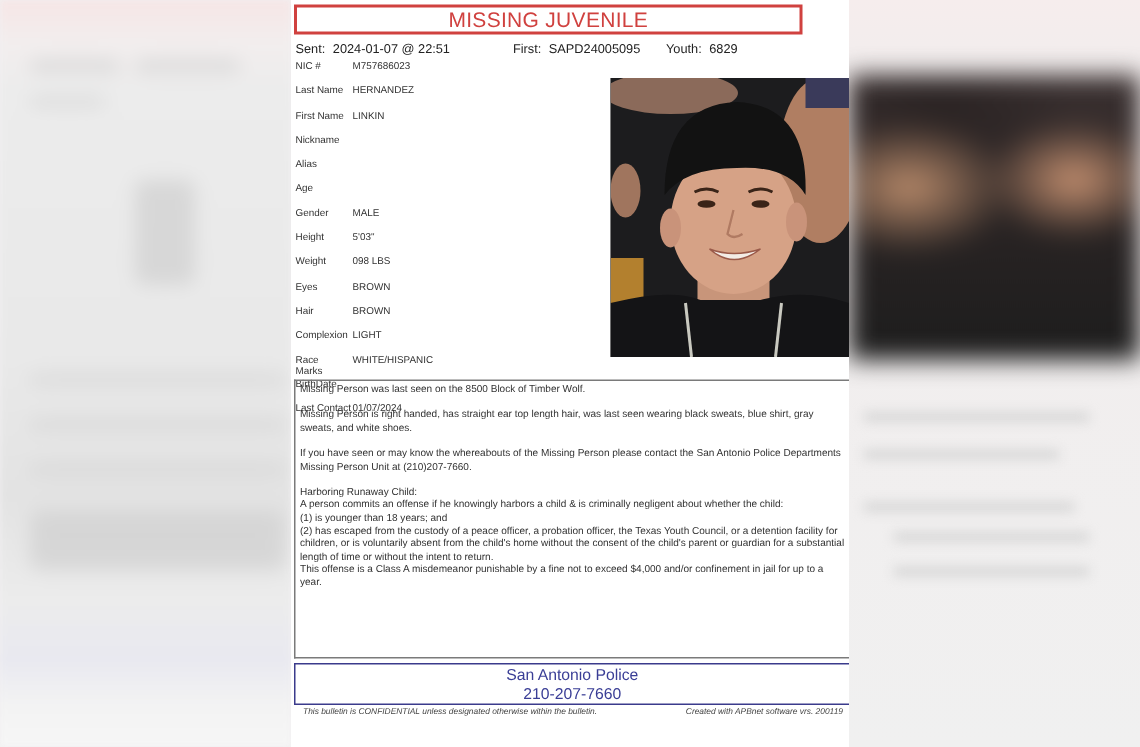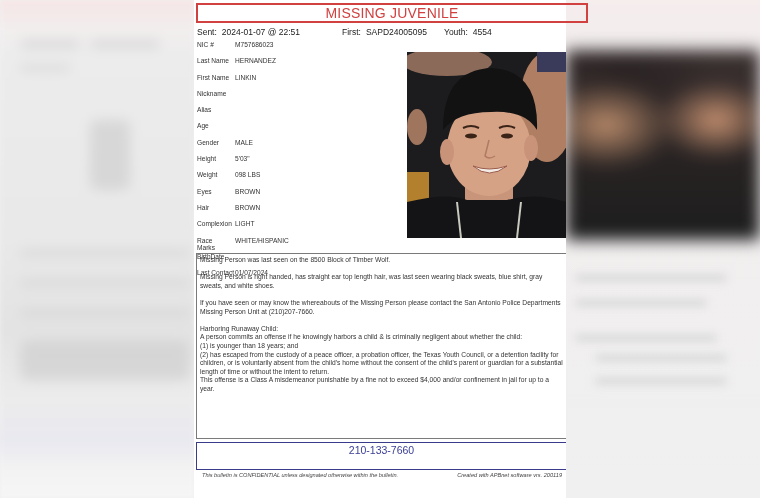--- a/index.html
+++ b/index.html
@@ -31,21 +31,21 @@
     filter: blur(8px);
   }
   .bd-right .txt { position: absolute; height: 6px; background: #d5d5d5; filter: blur(4px); }
 
   
   .doc {
     position: absolute; left: 194px; top: 0; width: 372px; height: 498px;
     background: #ffffff;
   }
   .title-box {
-    position: absolute; left: 2px; top: 3px; width: 392px; height: 20px;
+    position: absolute; left: 2px; top: 3px; width: 339px; height: 20px;
     border: 2px solid #d0413f;
     color: #d0413f; font-size: 14px; text-align: center; line-height: 16px;
     letter-spacing: .2px;
   }
   .hdr-row { position: absolute; top: 27px; font-size: 8.5px; color: #222; white-space: nowrap; }
   .hdr-row .lbl { margin-right: 5px; }
 
   .fields { position: absolute; left: 3px; top: 40px; width: 210px; }
   .field { position: relative; height: 16.3px; font-size: 6.6px; color: #333; line-height: 9px; }
   .field .k { position: absolute; left: 0; }
@@ -103,21 +103,21 @@
 <div class="doc">
   <div class="title-box">MISSING JUVENILE</div>
 
   <div class="hdr-row" style="left:3px;">
     <span class="lbl">Sent:</span><span>2024-01-07 @ 22:51</span>
   </div>
   <div class="hdr-row" style="left:148px;">
     <span class="lbl">First:</span><span>SAPD24005095</span>
   </div>
   <div class="hdr-row" style="left:250px;">
-    <span class="lbl">Youth:</span><span>4554</span>
+    <span class="lbl">Youth:</span><span>6829</span>
   </div>
 
   <div class="fields">
     <div class="field">
         <span class="k">NIC #</span>
         <span class="v">M757686023</span>
       </div>
     <div class="field">
         <span class="k">Last Name</span>
         <span class="v">HERNANDEZ</span>
@@ -217,20 +217,21 @@
     <p>Missing Person is right handed, has straight ear top length hair, was last seen wearing black sweats, blue shirt, gray sweats, and white shoes.</p>
     <p>If you have seen or may know the whereabouts of the Missing Person please contact the San Antonio Police Departments Missing Person Unit at (210)207-7660.</p>
     <p class="tight">Harboring Runaway Child:</p>
     <p class="tight">A person commits an offense if he knowingly harbors a child &amp; is criminally negligent about whether the child:</p>
     <p class="tight">(1) is younger than 18 years; and</p>
     <p class="tight">(2) has escaped from the custody of a peace officer, a probation officer, the Texas Youth Council, or a detention facility for children, or is voluntarily absent from the child's home without the consent of the child's parent or guardian for a substantial length of time or without the intent to return.</p>
     <p class="tight">This offense is a Class A misdemeanor punishable by a fine not to exceed $4,000 and/or confinement in jail for up to a year.</p>
   </div>
 
   <div class="contact-box">
-    <div>210-133-7660</div>
+    <div>San Antonio Police</div>
+    <div>210-207-7660</div>
   </div>
 
   <div class="footer">
     <span>This bulletin is CONFIDENTIAL unless designated otherwise within the bulletin.</span>
     <span class="r">Created with APBnet software vrs. 200119</span>
   </div>
 </div>
 
 </body></html>

